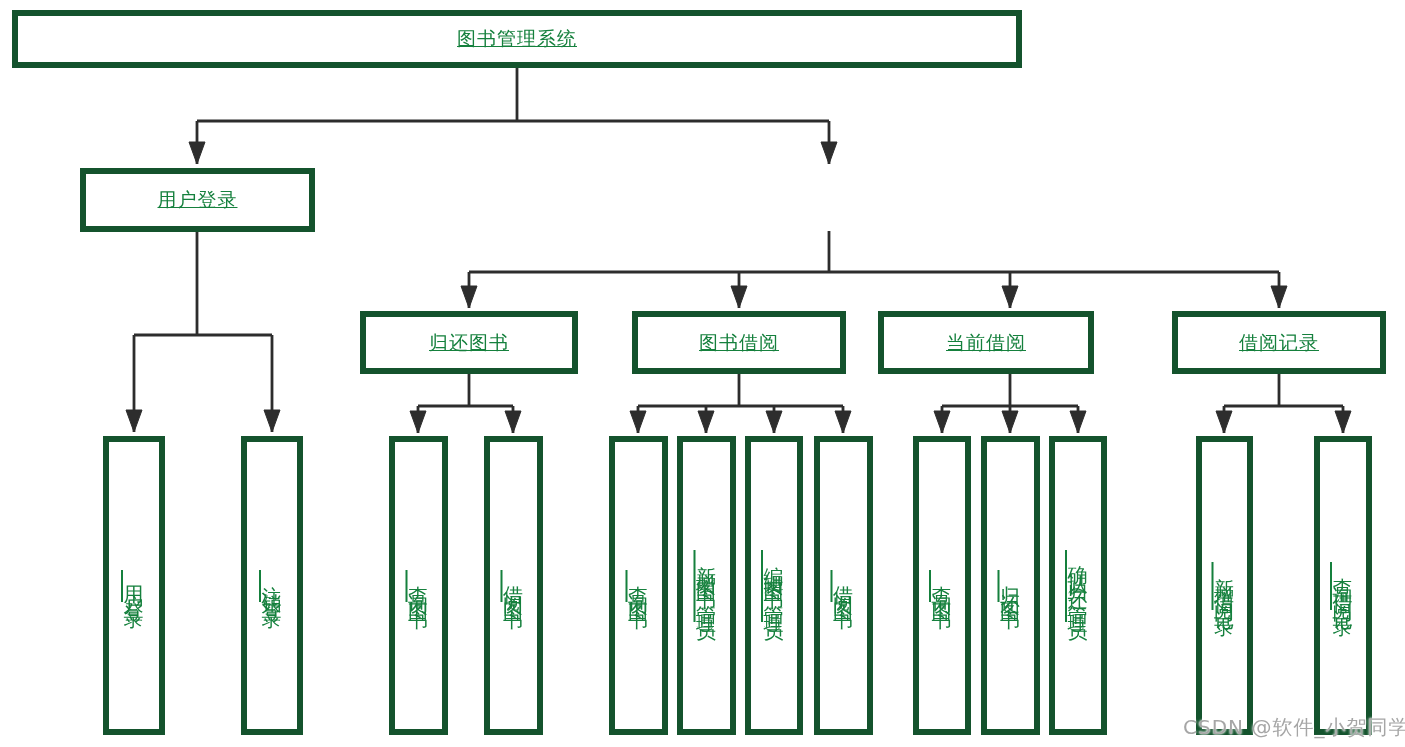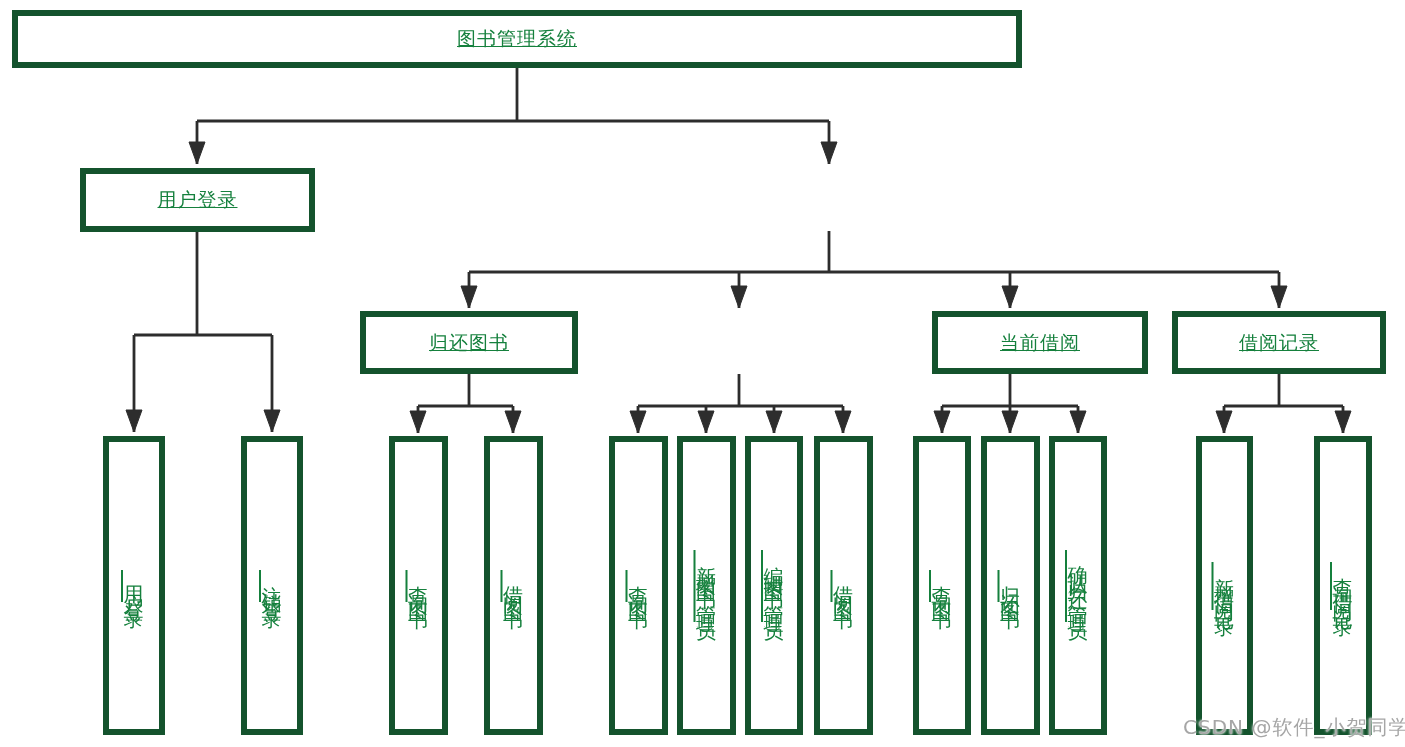--- a/index.html
+++ b/index.html
@@ -111,21 +111,22 @@
       <line x1="1224" y1="406" x2="1224" y2="433" marker-end="url(#arw)"></line>
       <line x1="1343" y1="406" x2="1343" y2="433" marker-end="url(#arw)"></line>
     </g>
   </svg>
 
   <div class="box h" style="left:12px; top:10px; width:1010px; height:58px;">图书管理系统</div>
 
   <div class="box h" style="left:80px; top:168px; width:235px; height:64px;">用户登录</div>
 
   <div class="box h" style="left:360px; top:311px; width:218px; height:63px;">归还图书</div>
-  <div class="box h" style="left:932px; top:311px; width:216px; height:63px;">当前借阅</div>
+  <div class="box h" style="left:632px; top:311px; width:214px; height:63px;">图书借阅</div>
+  <div class="box h" style="left:878px; top:311px; width:216px; height:63px;">当前借阅</div>
   <div class="box h" style="left:1172px; top:311px; width:214px; height:63px;">借阅记录</div>
 
   <div class="box v" style="left:103px; top:436px; width:62px; height:299px;">用户登录</div>
   <div class="box v" style="left:241px; top:436px; width:62px; height:299px;">注销登录</div>
 
   <div class="box v" style="left:389px; top:436px; width:59px; height:299px;">查询图书</div>
   <div class="box v" style="left:484px; top:436px; width:59px; height:299px;">借阅图书</div>
 
   <div class="box v" style="left:609px; top:436px; width:59px; height:299px;">查询图书</div>
   <div class="box v" style="left:677px; top:436px; width:59px; height:299px;">新增图书（管理员）</div>

